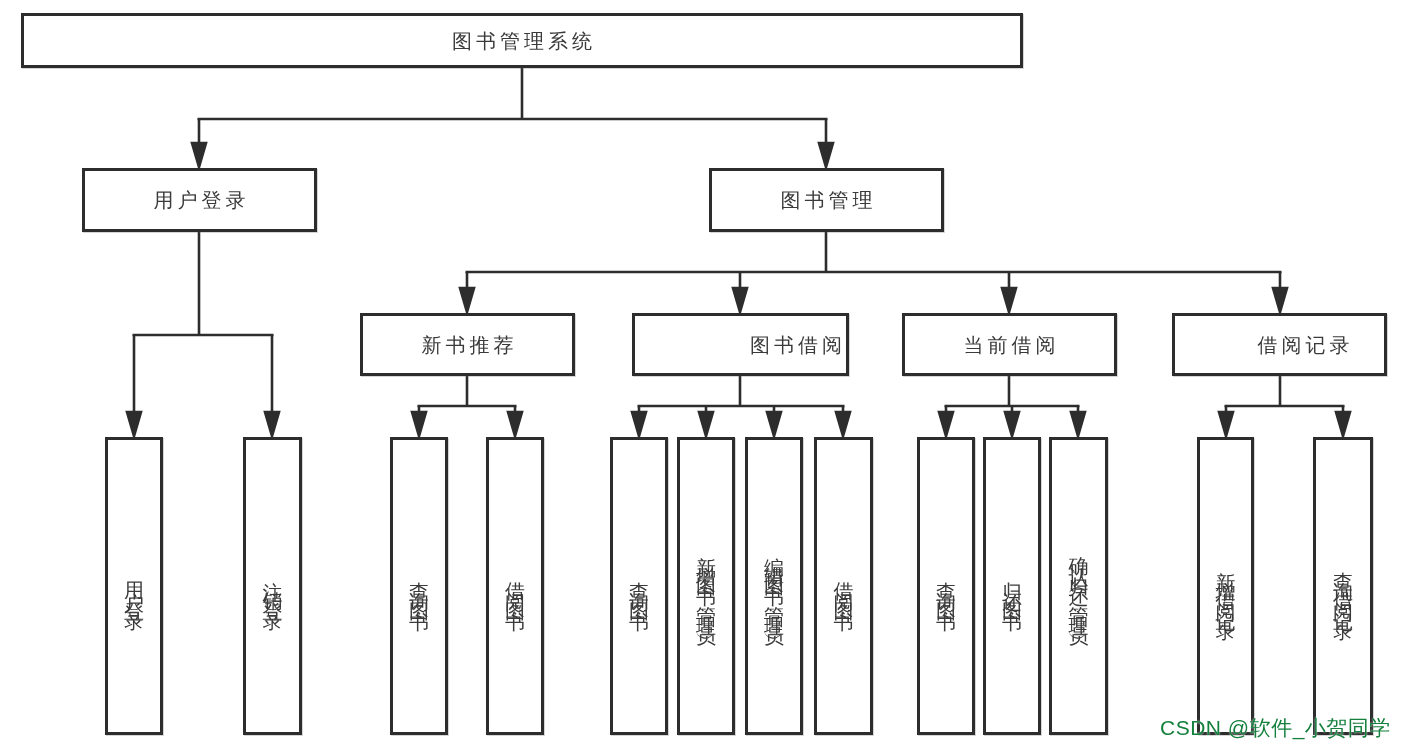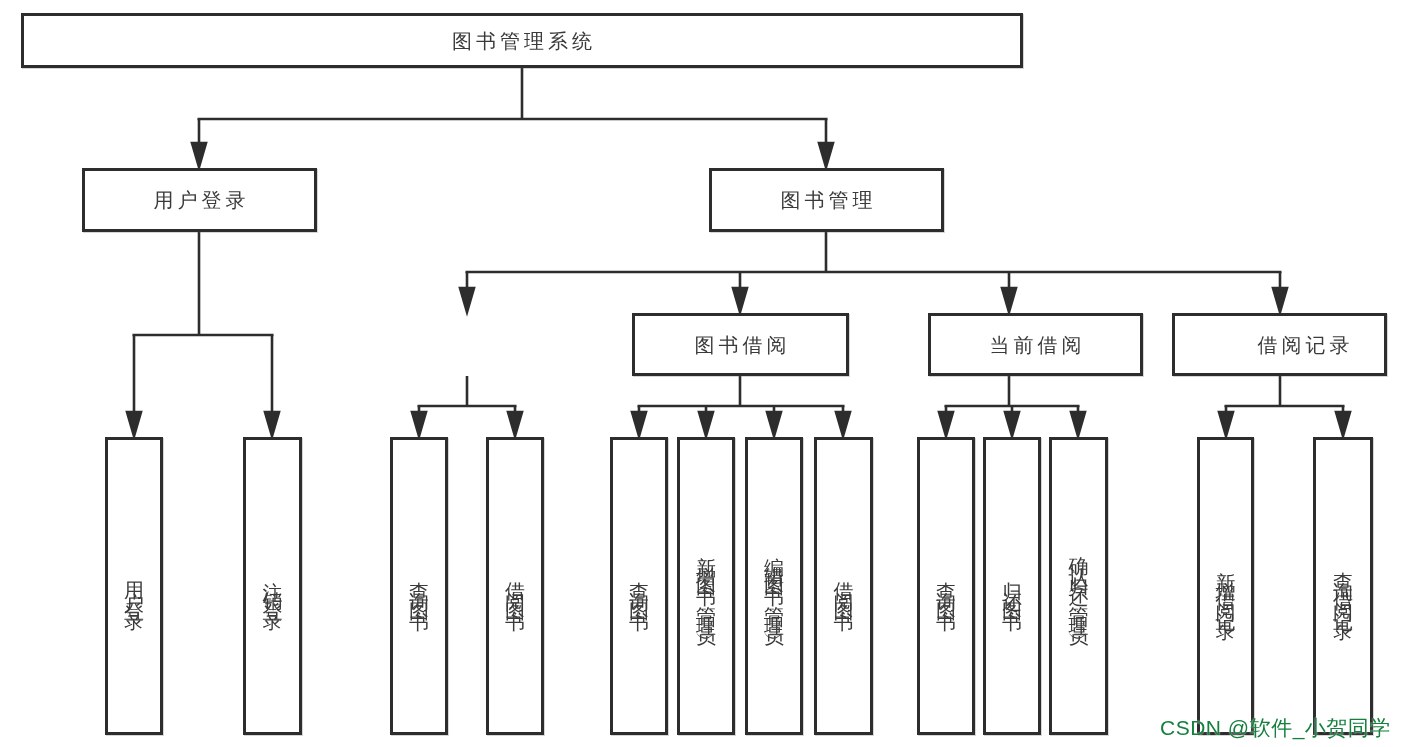--- a/index.html
+++ b/index.html
@@ -20,22 +20,22 @@
   }
   
   .b-root{left:21px;top:13px;width:1002px;height:55px;}
   
   .b-l2{top:168px;height:64px;width:235px;}
   .b-userlogin{left:82px;}
   .b-bookmgmt{left:709px;text-align:center;}
   
   .b-l3{top:313px;height:63px;}
   .b-newrec{left:360px;width:215px;}
-  .b-borrowmod{left:632px;width:217px;}
-  .b-current{left:902px;width:215px;margin-left:26px;}
+  .b-borrowmod{left:632px;width:217px;justify-content:flex-end;}
+  .b-current{left:902px;width:215px;}
   .b-records{left:1172px;width:215px;padding-left:48px;}
   
   .b-l4{top:437px;height:298px;width:58px;}
   .b-x105{left:105px;}  .b-x243{left:243px;width:59px;}
   .b-x390{left:390px;}  .b-x486{left:486px;}
   .b-x610{left:610px;}  .b-x677{left:677px;}  .b-x745{left:745px;}  .b-x814{left:814px;width:59px;}
   .b-x917{left:917px;}  .b-x983{left:983px;}  .b-x1049{left:1049px;width:59px;}
   .b-x1197{left:1197px;width:57px;}  .b-x1313{left:1313px;width:60px;}
   .watermark{
     position:absolute;left:1160px;top:714px;font-size:21px;color:#15803d;
@@ -115,20 +115,23 @@
     <span class="hlabel">图书管理系统</span>
   </div>
 
   <div class="box b-l2 b-userlogin">
     <span class="hlabel">用户登录</span>
   </div>
   <div class="box b-l2 b-bookmgmt">
     <span class="hlabel">图书管理</span>
   </div>
 
+  <div class="box b-l3 b-newrec">
+    <span class="hlabel">新书推荐</span>
+  </div>
   <div class="box b-l3 b-borrowmod">
     <span class="hlabel">图书借阅</span>
   </div>
   <div class="box b-l3 b-current">
     <span class="hlabel">当前借阅</span>
   </div>
   <div class="box b-l3 b-records">
     <span class="hlabel">借阅记录</span>
   </div>
 

